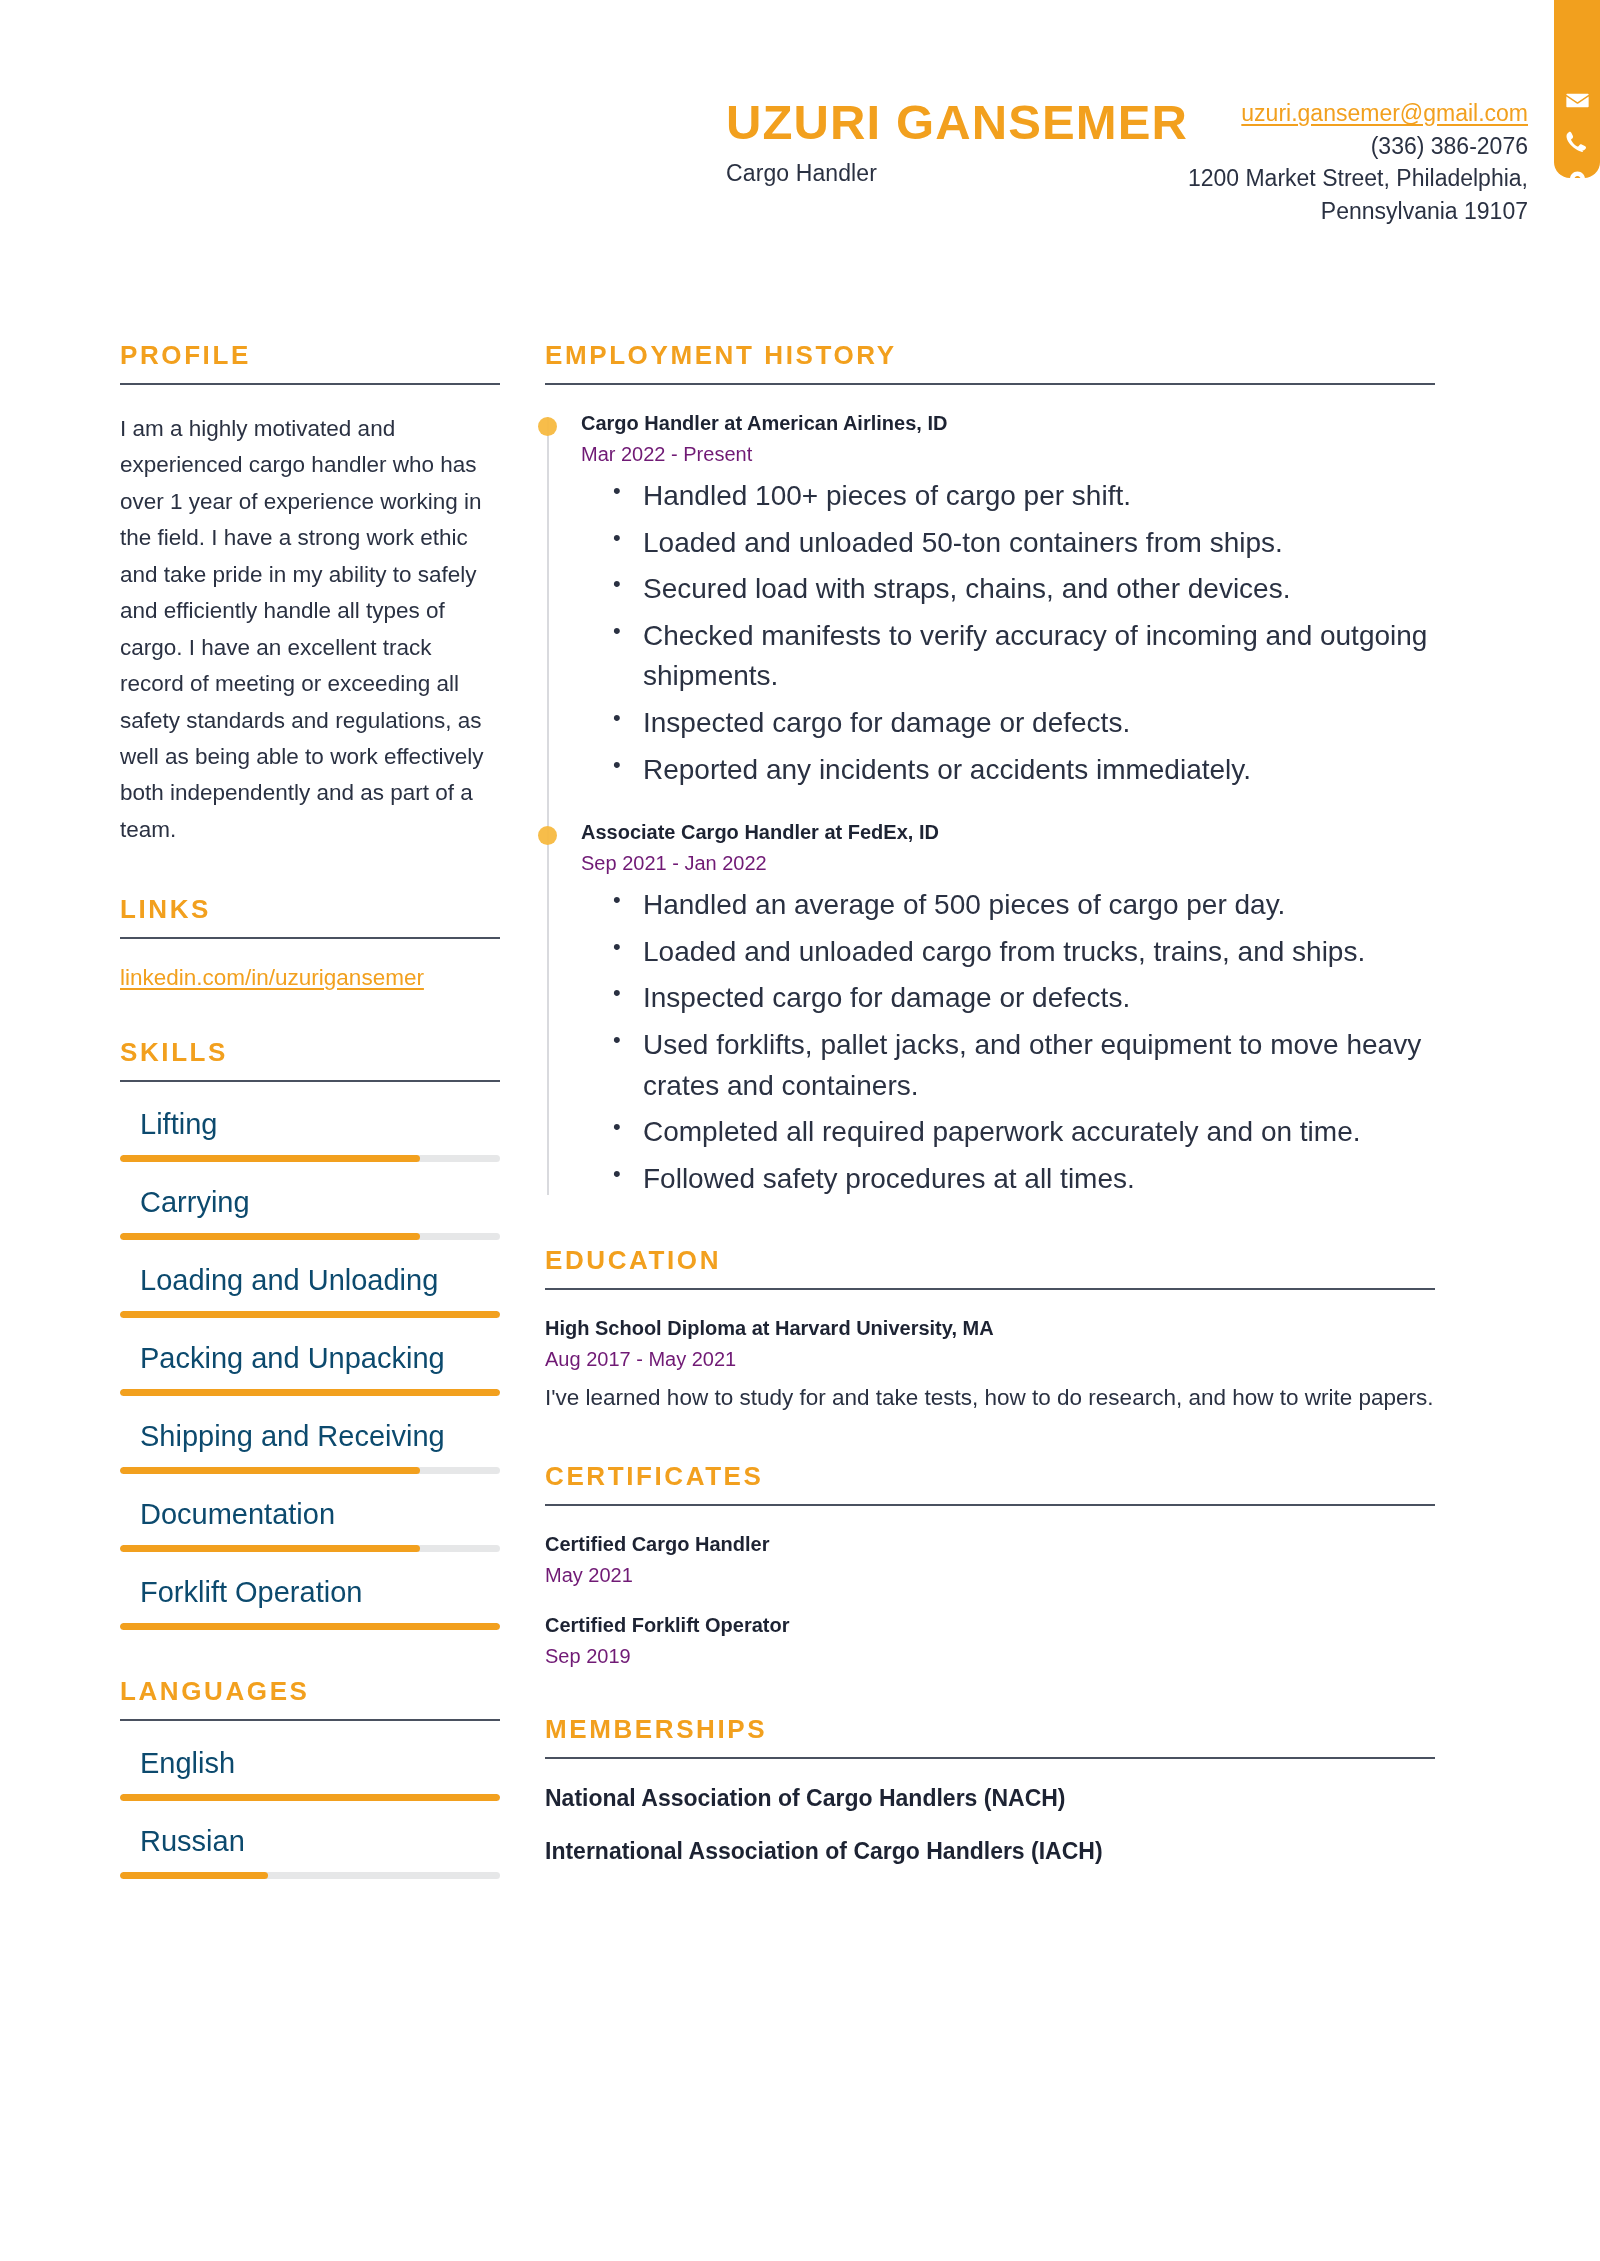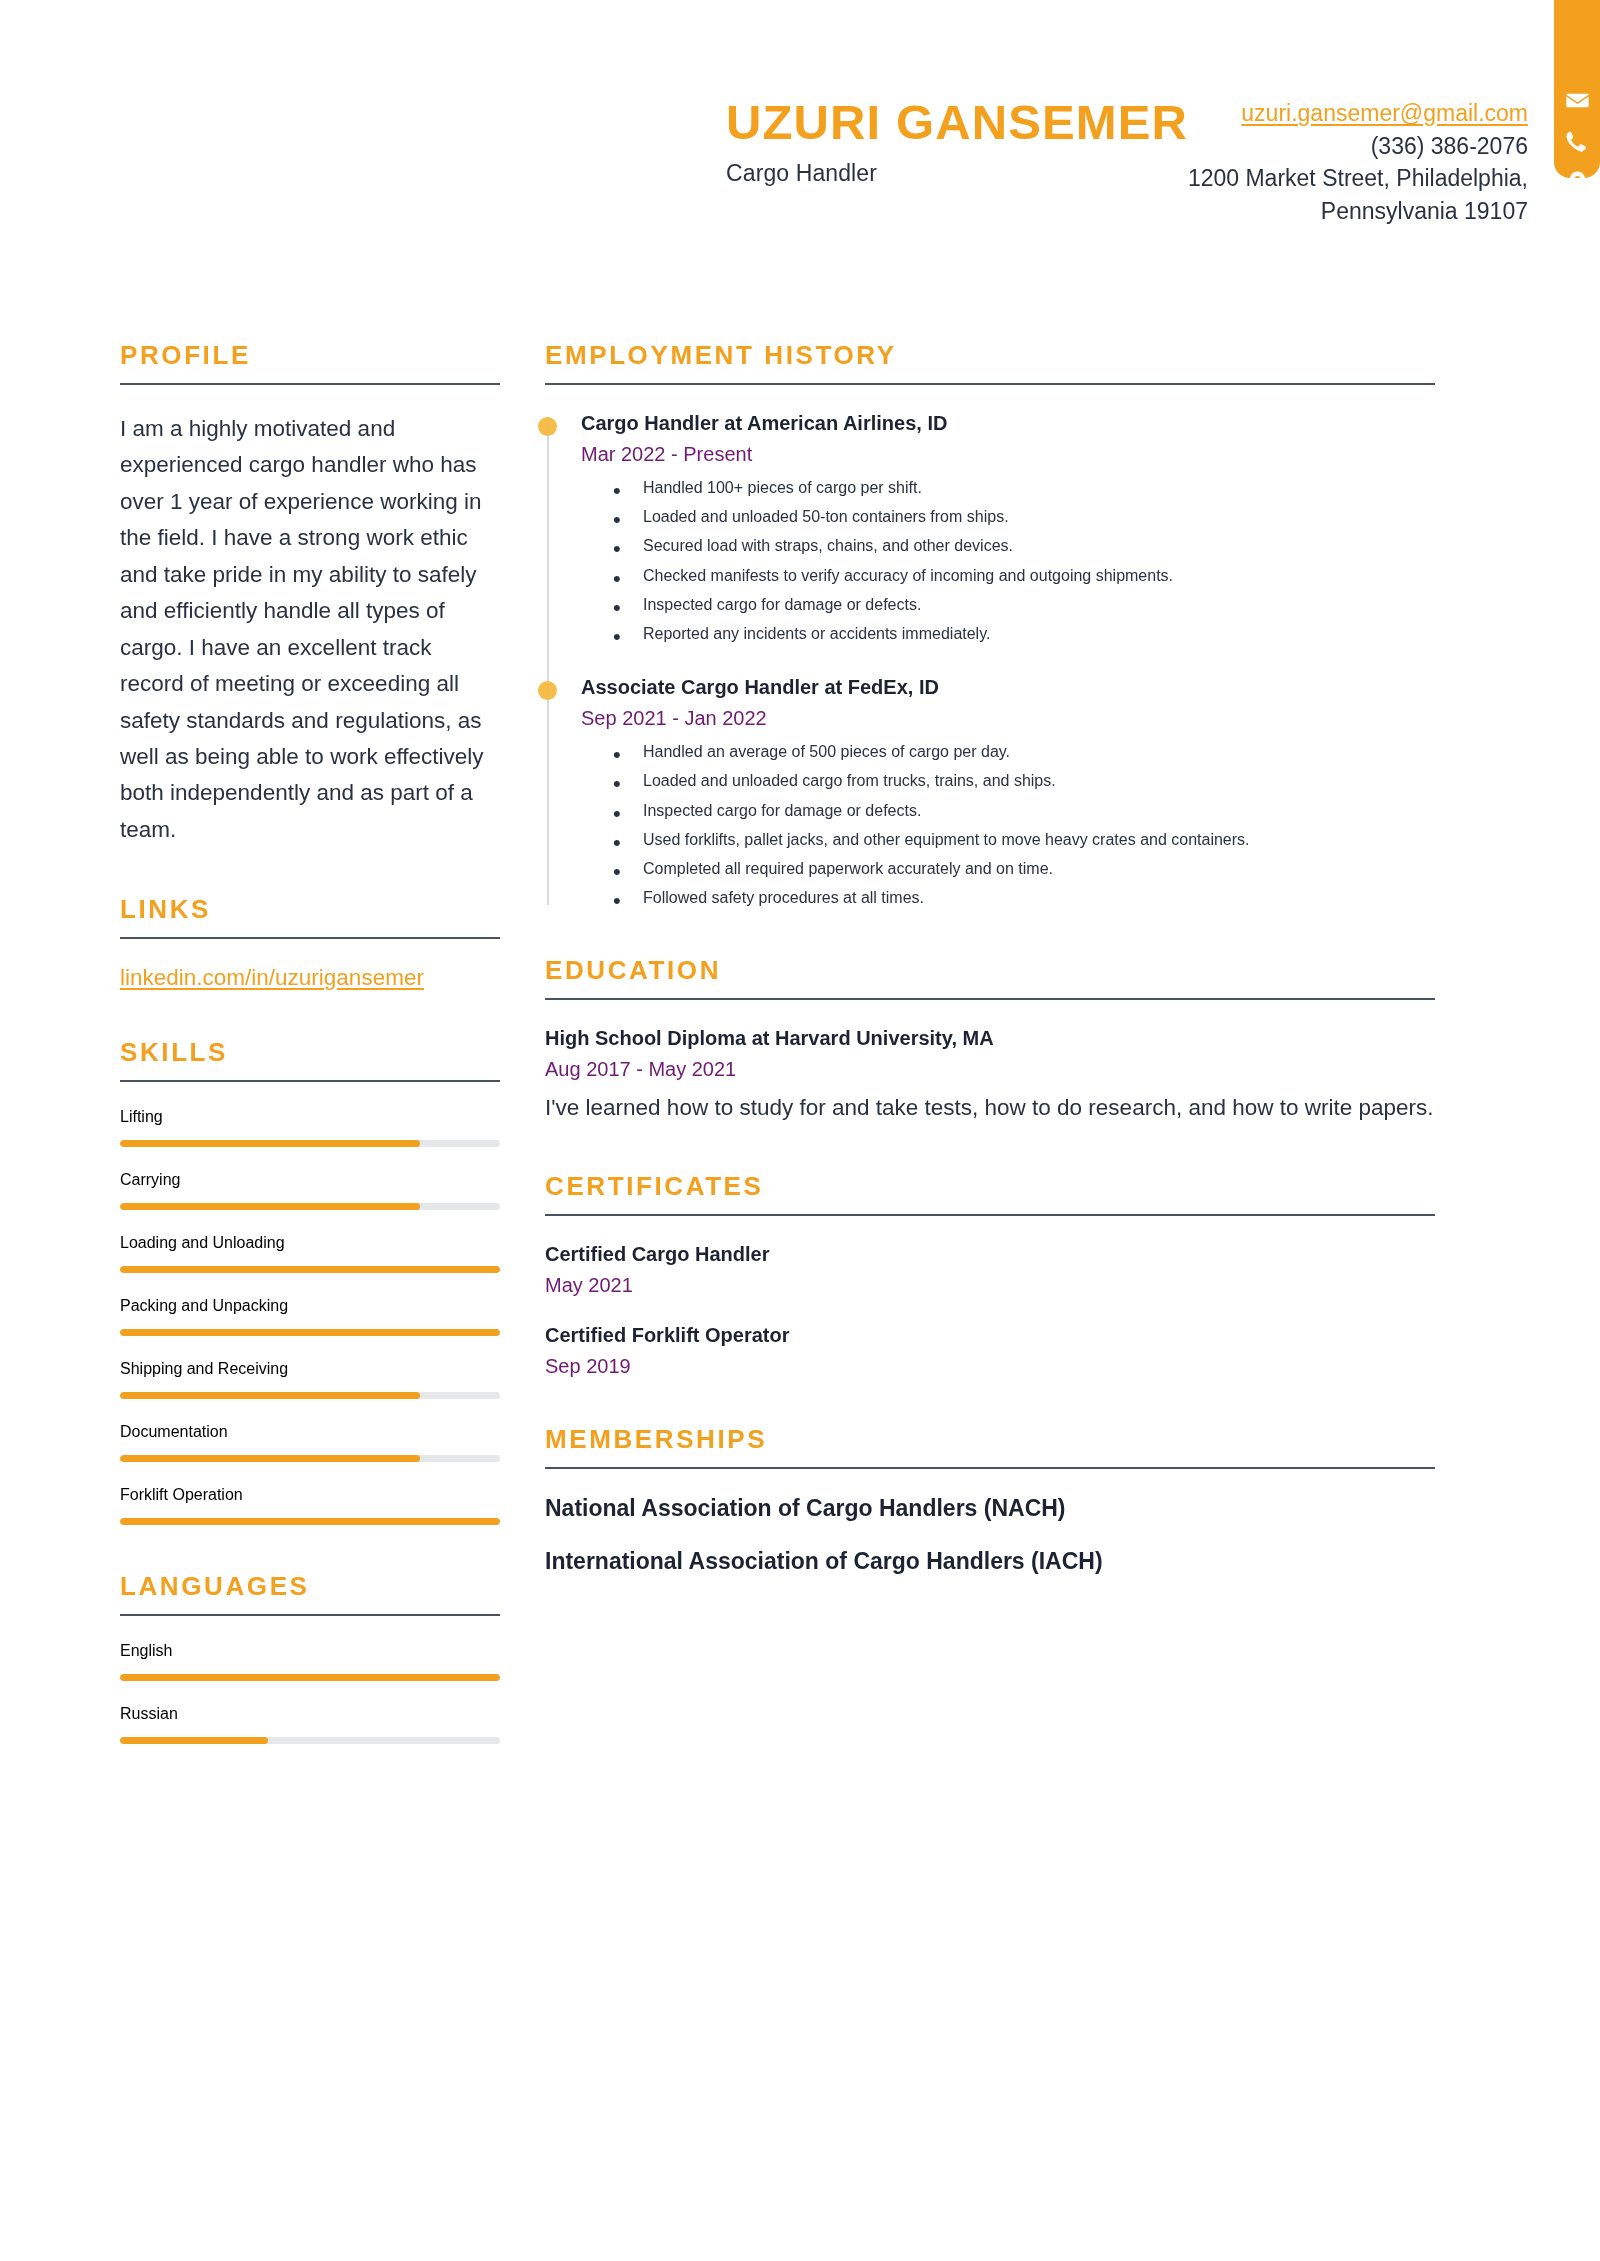--- a/index.html
+++ b/index.html
@@ -129,23 +129,24 @@
     color: #F2A01E;
     text-decoration: underline;
     text-underline-offset: 3px;
     display: inline-block;
     text-align: center;
   }
 
   
   .meter-item { margin-bottom: 24px; }
   .meter-label {
-    font-size: 16px;
-    color: #000000;
+    font-size: 29px;
+    color: #0c4a6e;
     margin-bottom: 14px;
+    margin-left: 20px;
   }
   .meter-track {
     height: 7px;
     background: #e6e7e8;
     border-radius: 4px;
     overflow: hidden;
   }
   .meter-fill {
     height: 100%;
     background: #F2A01E;
@@ -190,21 +191,21 @@
 
   .entry-date {
     font-size: 20px;
     color: #701a75;
     margin-top: 7px;
     margin-bottom: 10px;
   }
 
   .bullets { list-style: none; padding-left: 32px; }
   .bullets li {
-    font-size: 16px;
+    font-size: 28px;
     line-height: 1.45;
     color: #2a3142;
     position: relative;
     padding-left: 30px;
     margin-bottom: 6px;
   }
   .bullets li::before {
     content: "\2022";
     position: absolute;
     left: 0;

